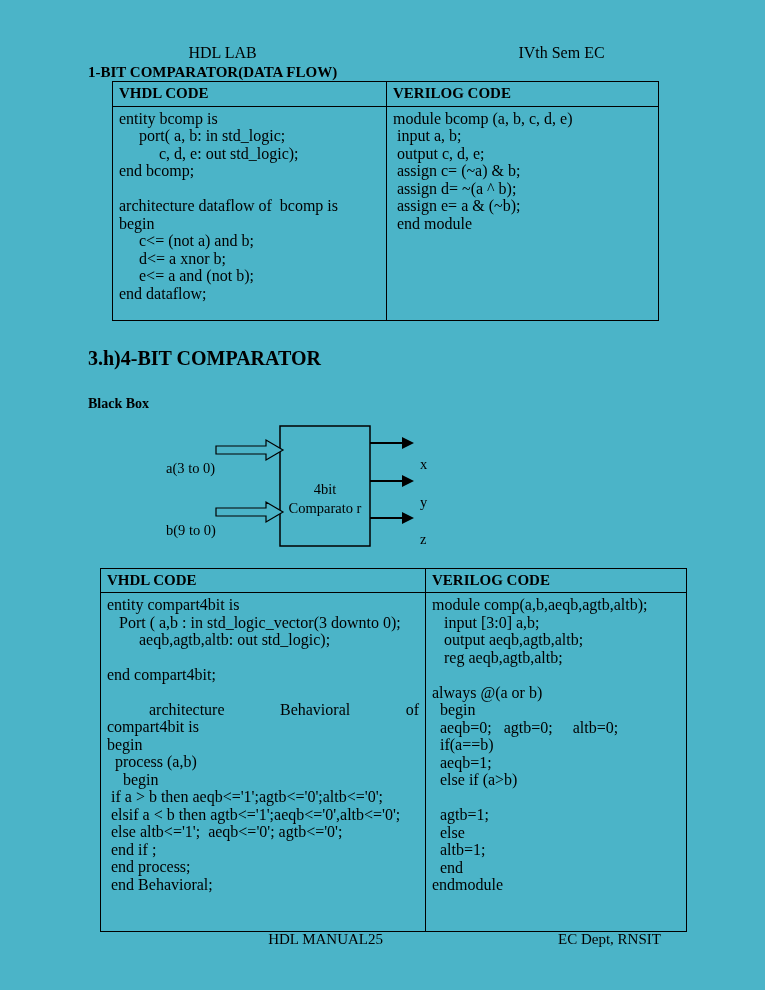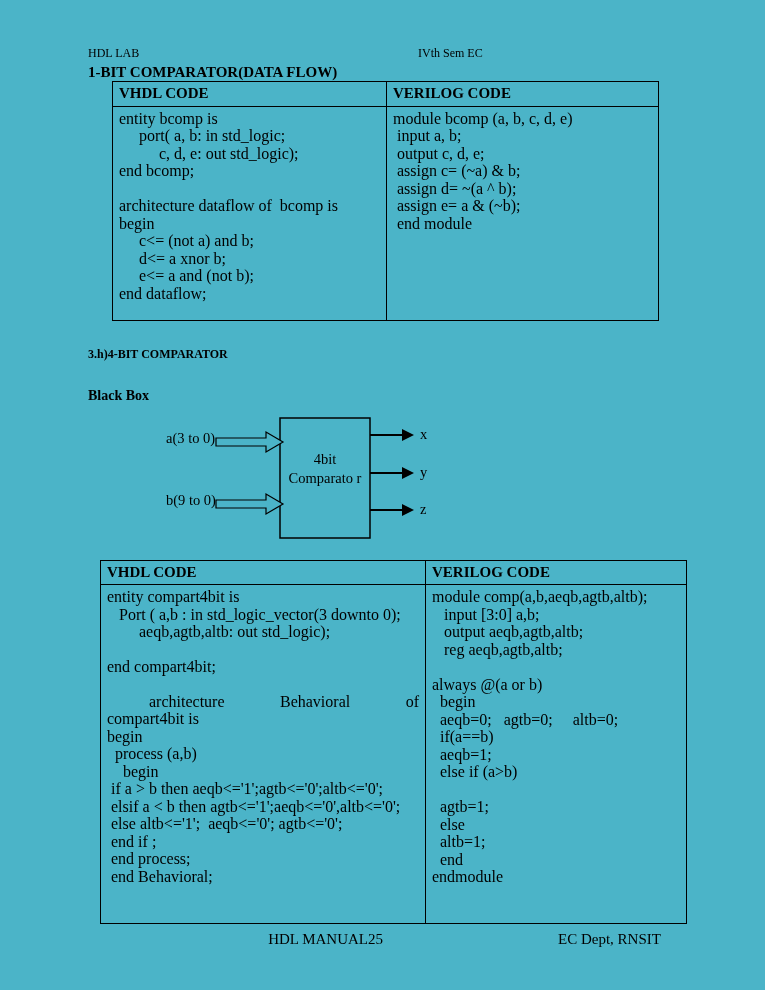--- a/index.html
+++ b/index.html
@@ -16,22 +16,22 @@
   }
   .page {
     position: relative;
     width: 765px;
     height: 990px;
     box-sizing: border-box;
     padding: 44px 60px 0 88px;
   }
   .header-row {
     display: flex;
-    justify-content: flex-start;
-    font-size: 12px;
+    justify-content: center;
+    font-size: 16px;
     line-height: 18px;
   }
   .header-left { width: 330px; }
   .header-right { }
   .subtitle {
     font-weight: bold;
     font-size: 15px;
     margin-top: 2px;
   }
 
@@ -68,39 +68,40 @@
   .tbl1 .codecell { height: 205px; }
 
   
   .tbl2 { width: 560px; margin-left: 12px; margin-top: 10px; }
   .tbl2 .c1 { width: 312px; }
   .tbl2 .c2 { width: 248px; }
   .tbl2 .codecell { height: 330px; border-radius: 25px; }
 
   .sec-title {
     font-weight: bold;
-    font-size: 12px;
+    font-size: 20px;
     margin-top: 26px;
   }
   .blackbox-label {
     font-weight: bold;
     font-size: 14px;
     margin-top: 26px;
   }
 
   
   .diagram {
     position: relative;
     height: 140px;
     margin-top: 6px;
   }
   .diagram svg { display: block; }
   .dgm-text {
     position: absolute;
     font-size: 14.5px;
+    margin-top: 22px;
   }
 
   .footer {
     position: absolute;
     left: 88px;
     right: 60px;
     bottom: 42px;
     display: flex;
     font-size: 15px;
   }

